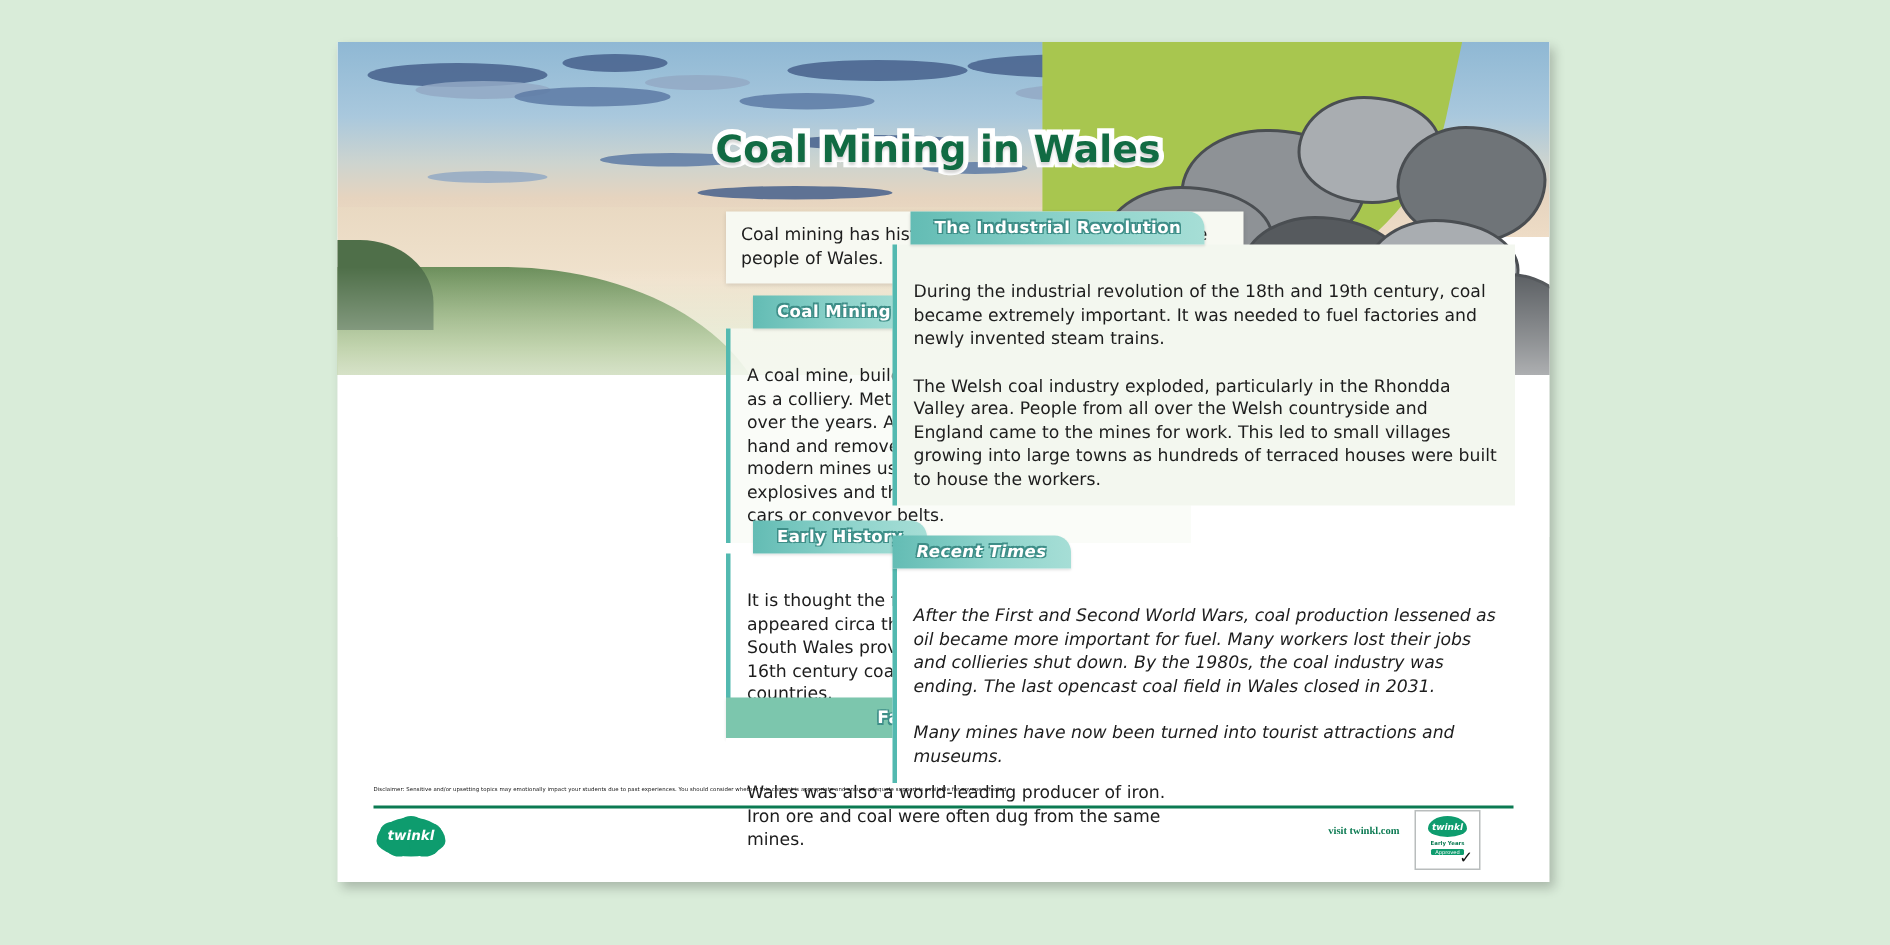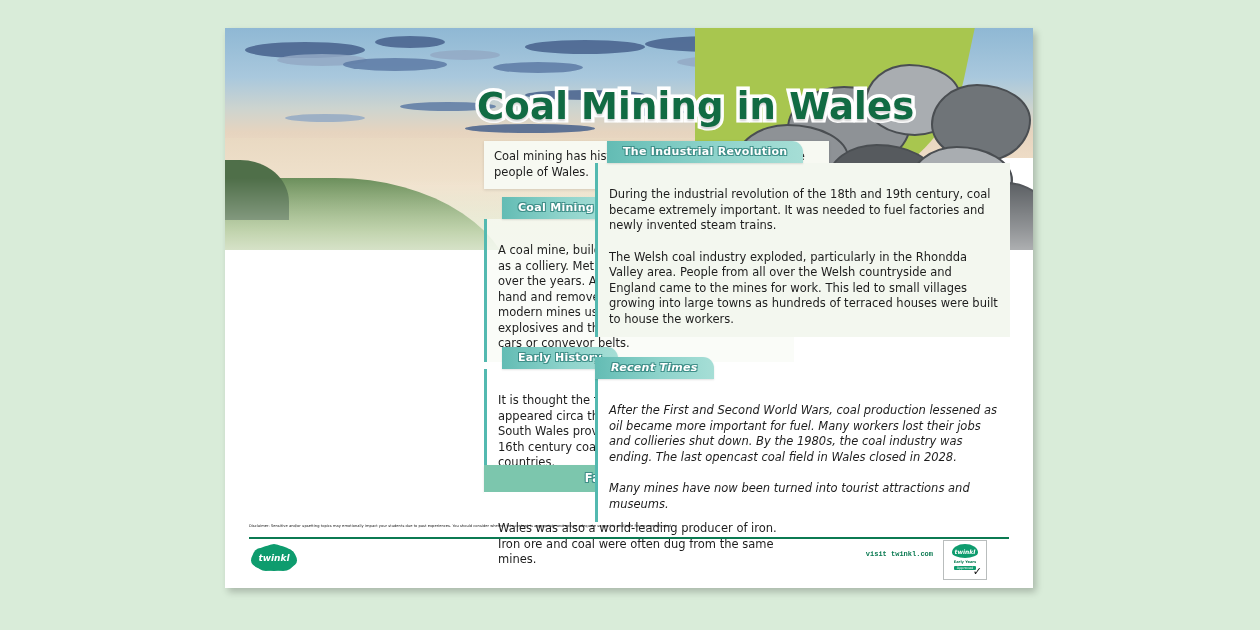--- a/index.html
+++ b/index.html
@@ -79,21 +79,21 @@
   }
   #right-image-clip {
     position:absolute; left:470px; top:0; width:338px; height:222px; overflow:hidden;
   }
 
   
   #page-title {
     position:absolute;
     left:252px; top:57px;
     font-family: "DejaVu Sans", sans-serif;
-    font-size: 37px;
+    font-size: 25px;
     font-weight: 800;
     letter-spacing: .2px;
     color:#116b43;
     -webkit-text-stroke: 7px #ffffff;
     paint-order: stroke fill;
     text-shadow: 0 2px 2px rgba(0,0,0,0.18);
     white-space:nowrap;
   }
 
   
@@ -192,21 +192,21 @@
     color:#ffffff; font-size:9px; font-weight:700; font-style:italic;
     font-family:"DejaVu Sans", sans-serif;
     z-index:3;
   }
   #visit-link {
     position:absolute;
     right:72px; top:28px;
     color:#0b7a52;
     font-size:7px;
     font-weight:700;
-    font-family:Liberation Mono, monospace;
+    font-family:Liberation Serif, serif;
   }
   #badge {
     position:absolute;
     right:18px; top:18px;
     width:44px; height:40px;
     border:1px solid #b9bdbd;
     background:#ffffff;
     display:flex; flex-direction:column; align-items:center; justify-content:flex-start;
     padding-top:3px;
     box-sizing:border-box;
@@ -336,21 +336,21 @@
       </div>
     </div>
   </div>
 
   <div class="section" style="left:370px; top:328px; width:415px;font-style:italic;">
     <div style="padding-left:0;">
       <span class="tab">Recent Times</span>
     </div>
     <div class="panel plain">
       <div class="body-text">
-        <p>After the First and Second World Wars, coal production lessened as oil became more important for fuel. Many workers lost their jobs and collieries shut down. By the 1980s, the coal industry was ending. The last opencast coal field in Wales closed in 2028.</p>
+        <p>After the First and Second World Wars, coal production lessened as oil became more important for fuel. Many workers lost their jobs and collieries shut down. By the 1980s, the coal industry was ending. The last opencast coal field in Wales closed in 2031.</p>
         <p>Many mines have now been turned into tourist attractions and museums.</p>
       </div>
     </div>
   </div>
 
   <div id="footer">
     <div id="disclaimer">Disclaimer: Sensitive and/or upsetting topics may emotionally impact your students due to past experiences. You should consider whether this content is appropriate and ensure adequate support is available for anyone affected.</div>
     <div id="footer-rule"></div>
 
     <div id="twinkl-logo">

